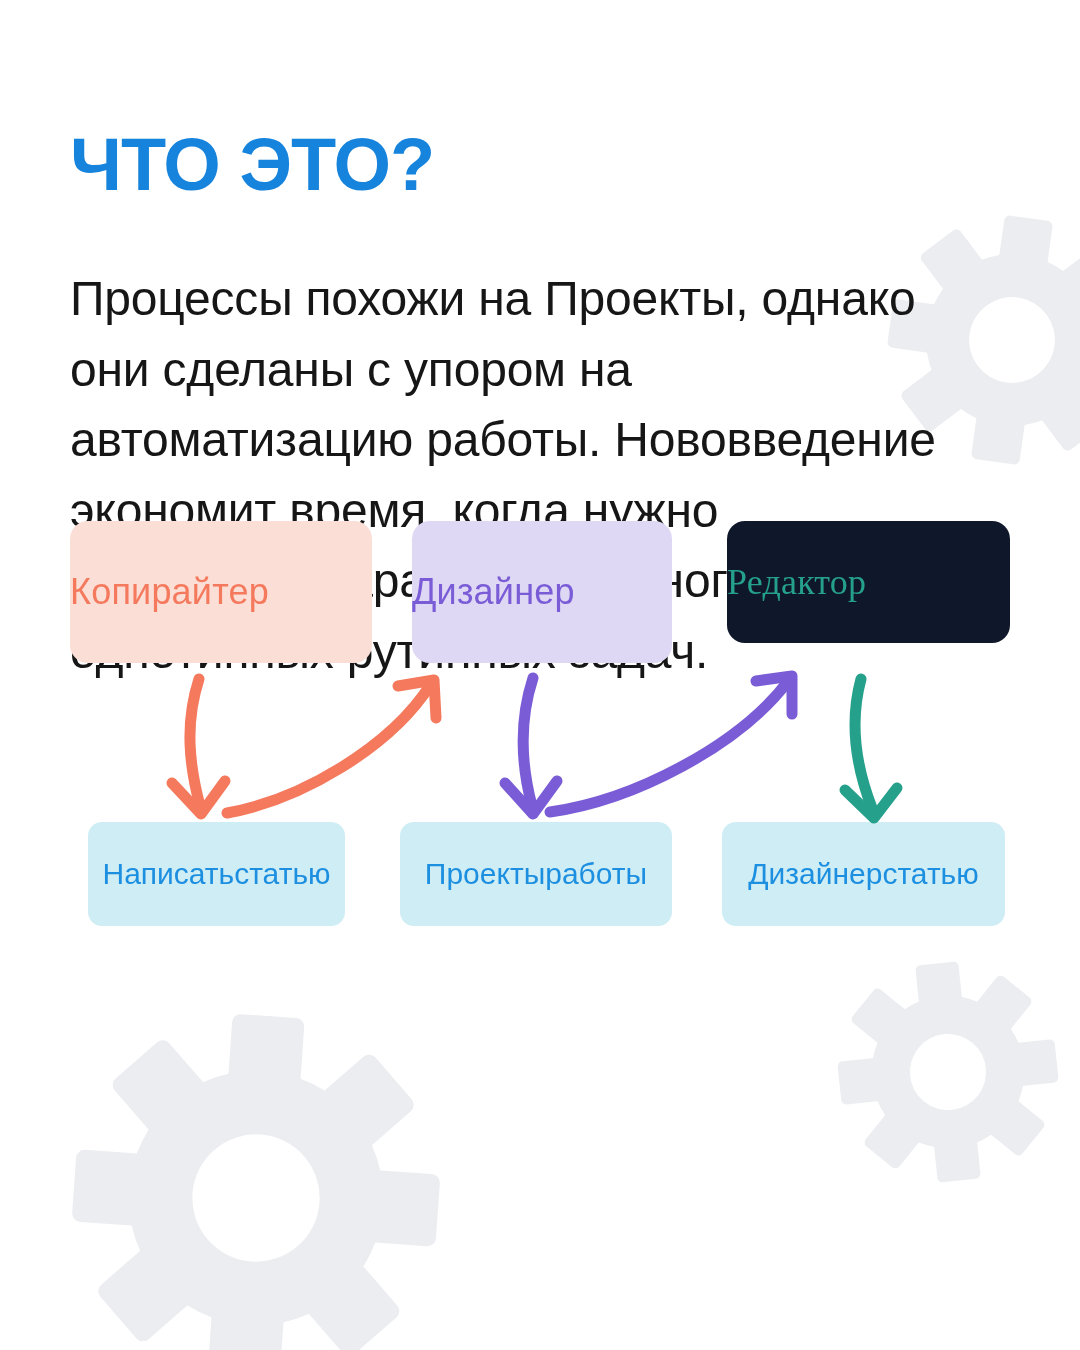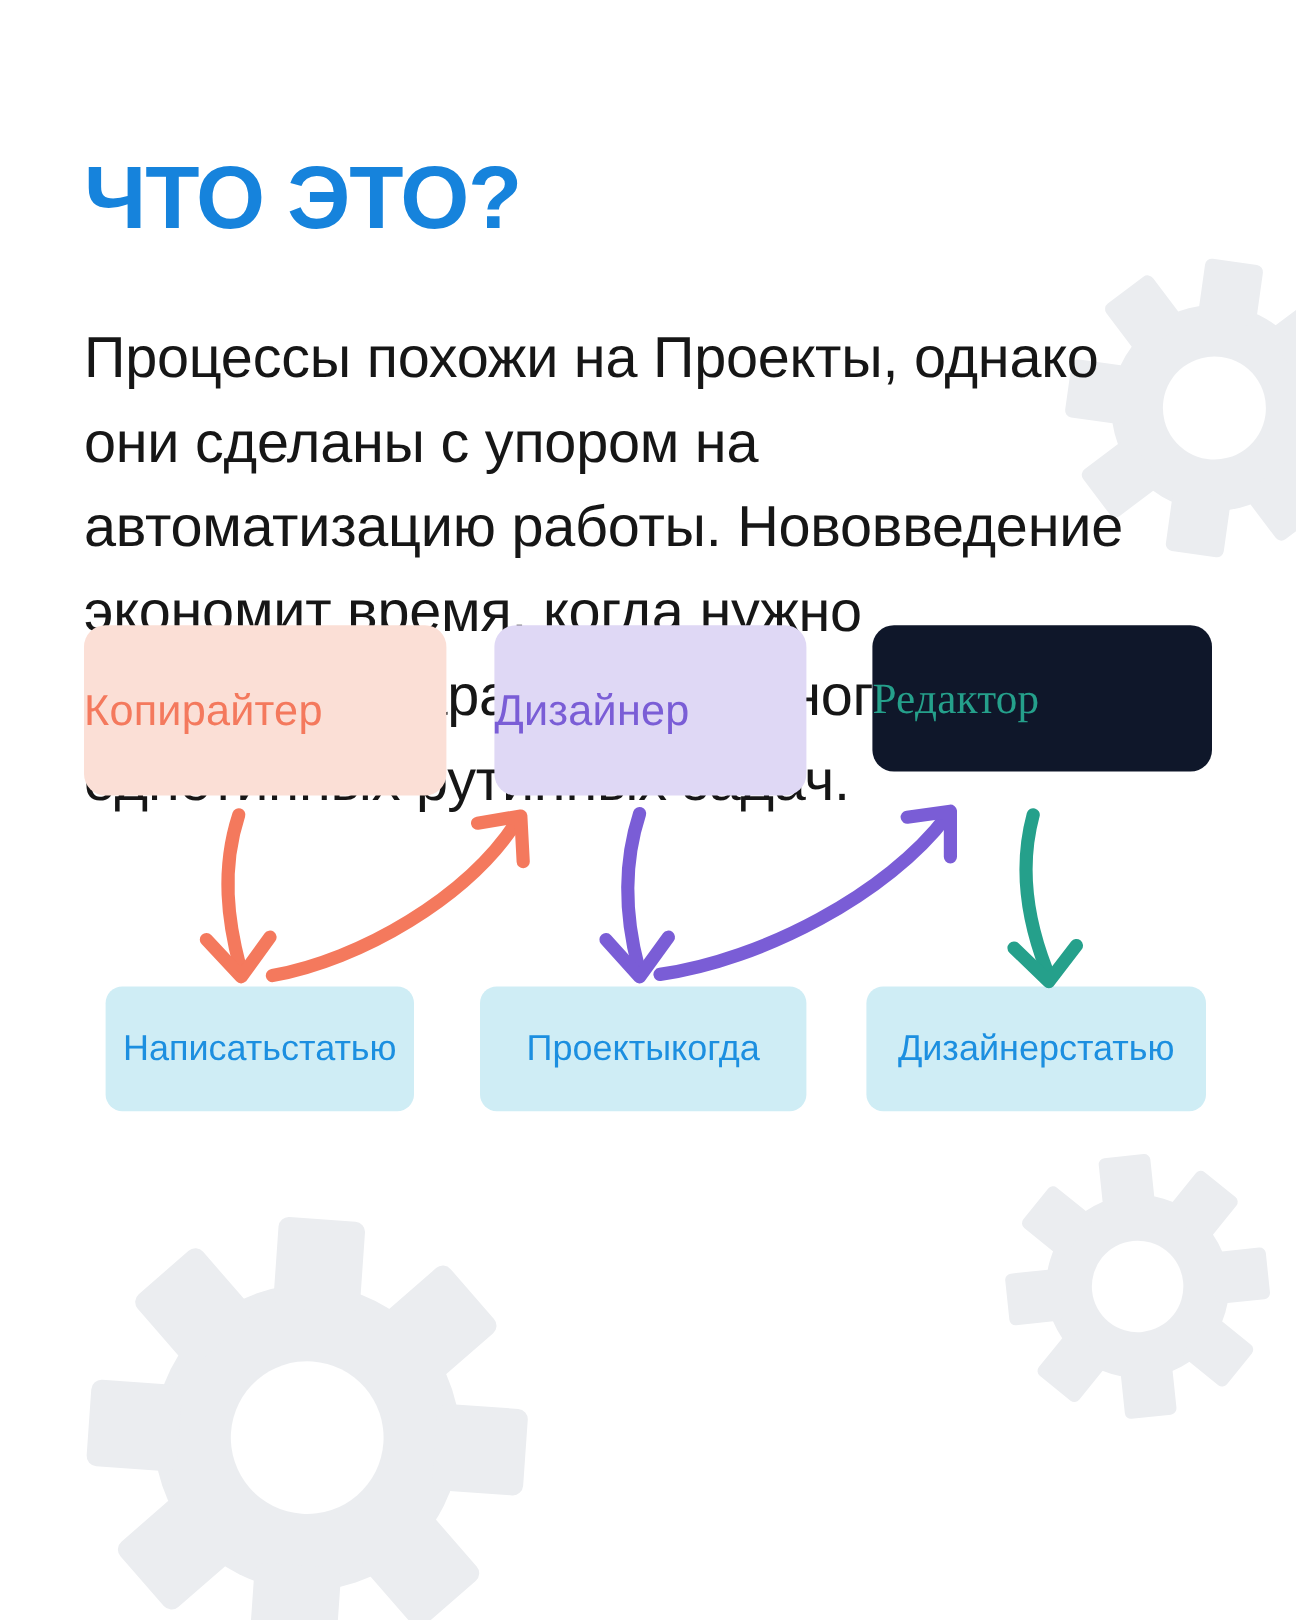--- a/index.html
+++ b/index.html
@@ -168,21 +168,21 @@
     <div class="role-card role-3">
       <span>Редактор</span>
     </div>
 
     <div class="task-card task-1">
       <span>Написать</span>
       <span>статью</span>
     </div>
     <div class="task-card task-2">
       <span>Проекты</span>
-      <span>когда</span>
+      <span>работы</span>
     </div>
     <div class="task-card task-3">
       <span>Дизайнер</span>
       <span>статью</span>
     </div>
 
     <svg id="arrow-layer" viewBox="0 0 1080 1350" xmlns="http://www.w3.org/2000/svg" aria-hidden="true">
 
       <g stroke="#F4795D" stroke-width="11" fill="none" stroke-linecap="round" stroke-linejoin="round">
         <path d="M 199 679 C 184 725, 190 768, 200 806"></path>

